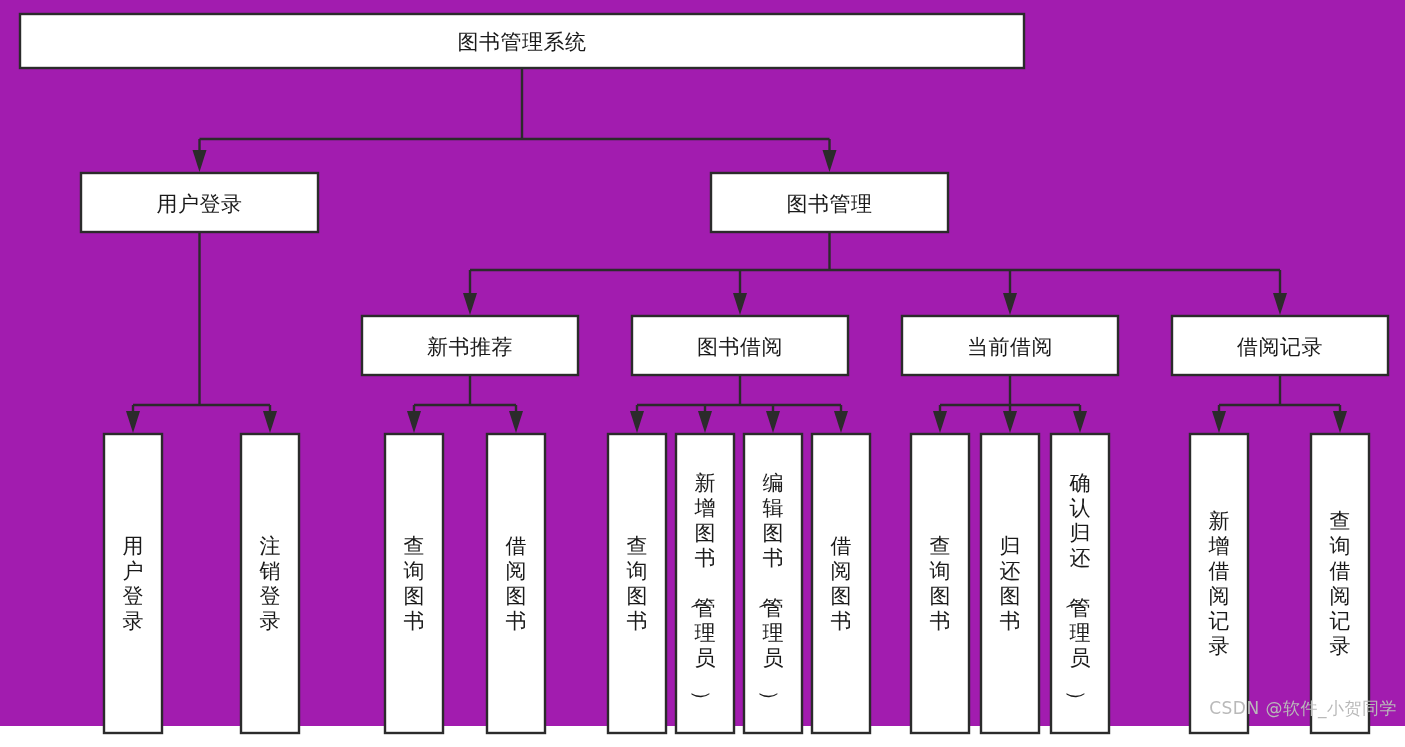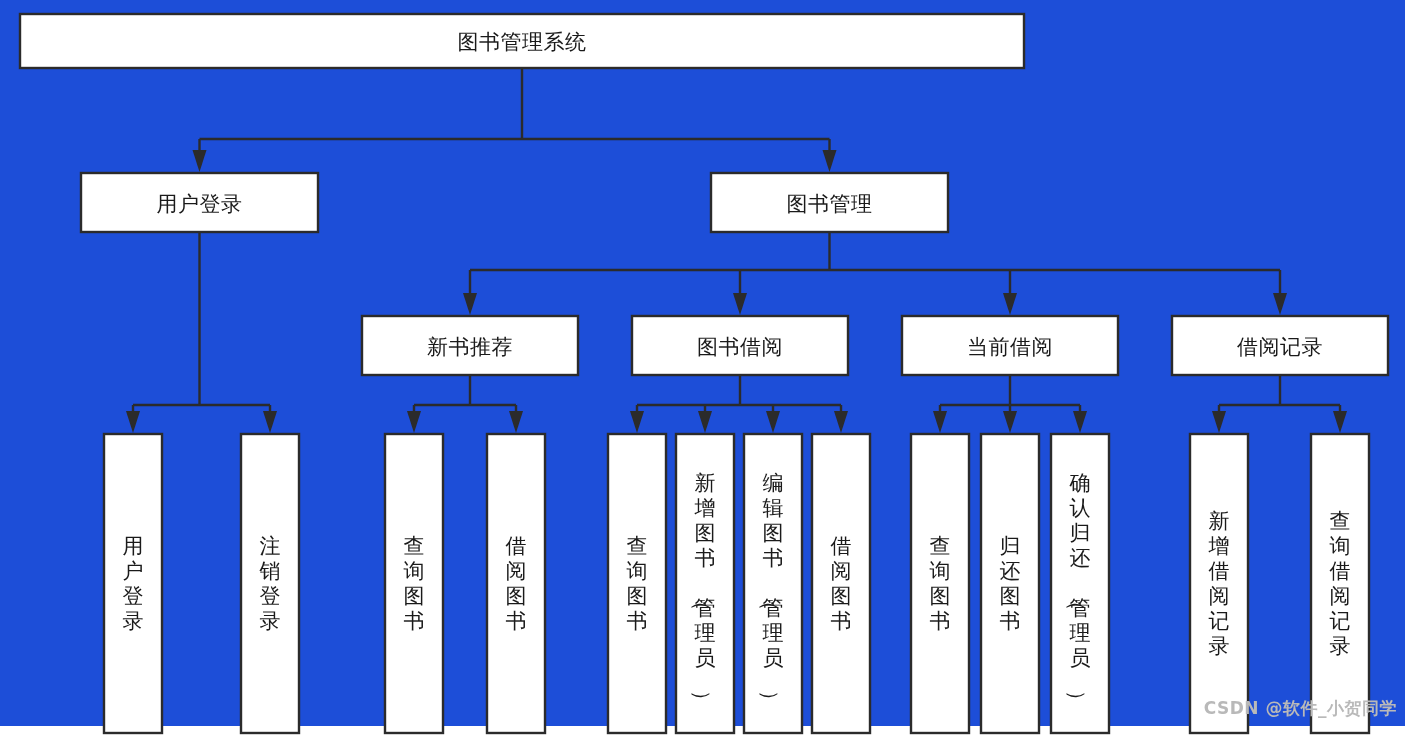--- a/index.html
+++ b/index.html
@@ -12,21 +12,21 @@
     font-family: "DejaVu Sans", "Liberation Sans", sans-serif;
     width: 1405px;
     height: 747px;
     overflow: hidden;
     position: relative;
   }
   #diagram-root {
     position: relative;
     width: 1405px;
     height: 726px;
-    background: #1d4ed8;
+    background: #a21caf;
   }
   svg.flow {
     position: absolute;
     left: 0;
     top: 0;
     width: 1405px;
     height: 747px;
     display: block;
   }
   .node-rect {
@@ -62,21 +62,20 @@
   .watermark-text {
     position: absolute;
     right: 8px;
     bottom: 6px;
     font-family: "DejaVu Sans", "Liberation Sans", sans-serif;
     font-size: 17px;
     color: #b9b9b9;
     white-space: nowrap;
     user-select: none;
     letter-spacing: 0.5px;
-    font-weight: bold;
   }
 </style>
 </head>
 <body>
 
 <div id="diagram-root">
   <svg class="flow" viewBox="0 0 1405 747" xmlns="http://www.w3.org/2000/svg">
     <g id="edges-layer">
         <line x1="522" y1="68" x2="522" y2="139" class="edge-line"></line>
         <line x1="199.5" y1="139" x2="829.5" y2="139" class="edge-line"></line>

